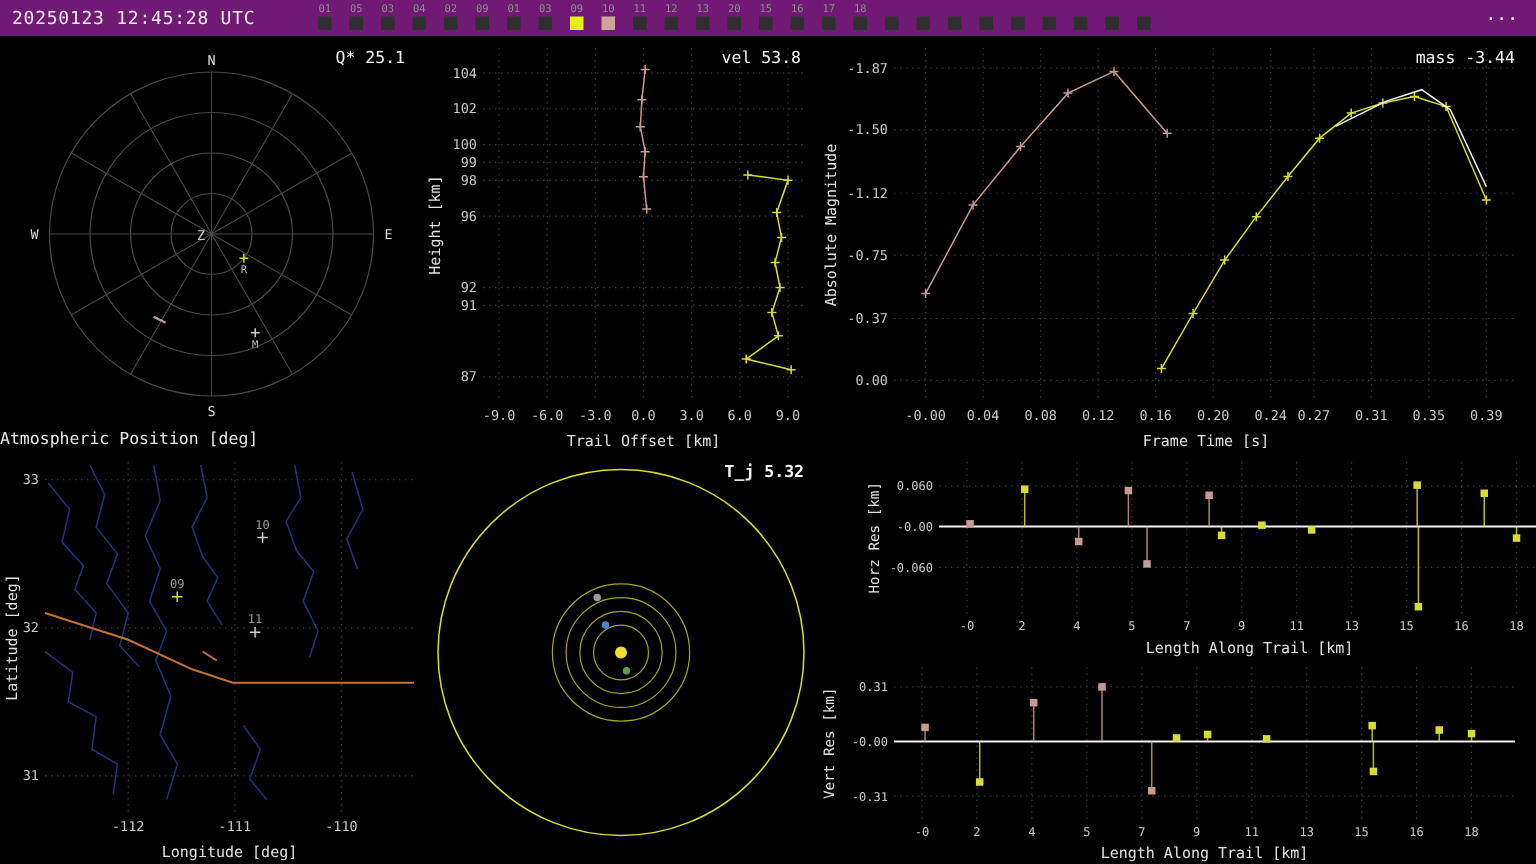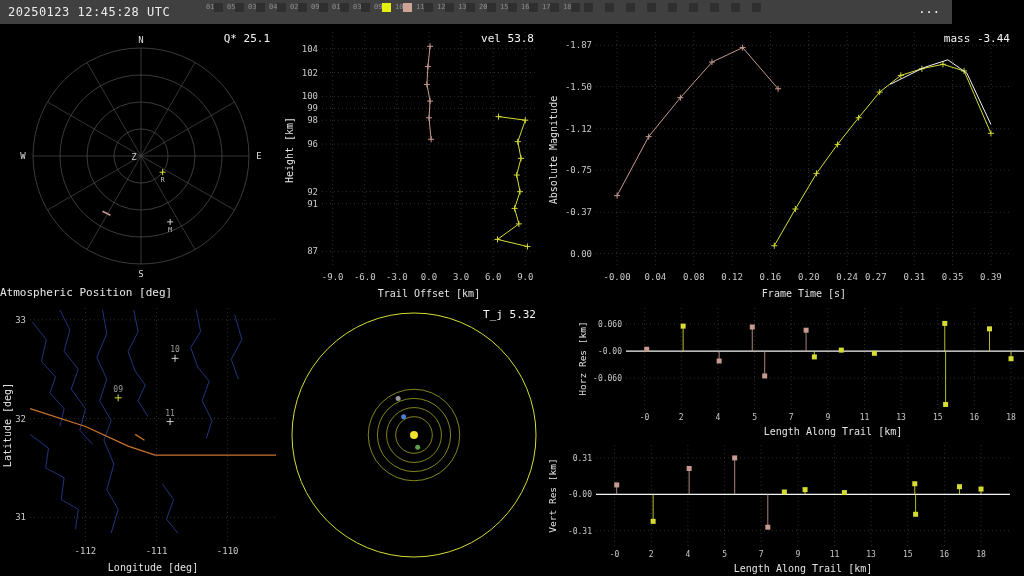--- a/index.html
+++ b/index.html
@@ -1,21 +1,21 @@
 <!DOCTYPE html>
 <html><head>
 <meta charset="utf-8">
 <style>
   html,body{margin:0;padding:0;background:#000;}
   #app{position:relative;width:1024px;height:576px;background:#000;overflow:hidden;
        font-family:"DejaVu Sans Mono","Liberation Mono",monospace;}
-  .topbar{position:absolute;left:0;top:0;width:952px;height:24px;background:#404040;}
+  .topbar{position:absolute;left:0;top:0;width:1024px;height:24px;background:#701a75;}
   .timestamp{position:absolute;left:8px;top:5px;font-size:12px;color:#ececec;letter-spacing:.5px;white-space:pre;}
   .frames{position:absolute;left:206px;top:2px;display:flex;}
-  .frame{width:21px;display:flex;flex-direction:row;align-items:center;cursor:pointer;}
+  .frame{width:21px;display:flex;flex-direction:column;align-items:center;cursor:pointer;}
   .frame-num{font-size:7px;line-height:8px;height:8px;color:#8d8d8d;}
   .frame-box{width:9px;height:9px;margin-top:1px;background:#2f2f2f;}
   .overflow{position:absolute;right:12px;top:2px;font-size:12px;color:#ffffff;cursor:pointer;}
   .panel{position:absolute;background:#000;}
   .panel svg{display:block;}
   .caption{position:absolute;left:0;right:0;bottom:3px;text-align:left;font-size:11px;color:#e8e8e8;}
 </style>
 </head>
 <body>
 
@@ -317,21 +317,21 @@
         <polyline points="135.2,132.4 144.5,138.3" fill="none" stroke="#c8732c" stroke-width="1.3"></polyline>
         <path d="M171.54046242774578 56.354430379746695H178.54046242774578M175.04046242774578 52.854430379746695V59.854430379746695" stroke="#cfcfcf" stroke-width="1" fill="none"></path>
         <text x="175.04046242774578" y="50.354430379746695" fill="#9b9b9b" font-size="8" font-family="DejaVu Sans Mono, monospace" text-anchor="middle">10</text>
         <path d="M114.6618497109821 95.84810126582255H121.6618497109821M118.1618497109821 92.34810126582255V99.34810126582255" stroke="#d6dc34" stroke-width="1" fill="none"></path>
         <text x="118.1618497109821" y="89.84810126582255" fill="#9b9b9b" font-size="8" font-family="DejaVu Sans Mono, monospace" text-anchor="middle">09</text>
         <path d="M166.56358381502852 119.54430379746833H173.56358381502852M170.06358381502852 116.04430379746833V123.04430379746833" stroke="#cfcfcf" stroke-width="1" fill="none"></path>
         <text x="170.06358381502852" y="113.54430379746833" fill="#9b9b9b" font-size="8" font-family="DejaVu Sans Mono, monospace" text-anchor="middle">11</text>
       </svg>
   </div>
 
-  <div class="panel" style="left:282px;top:302px;width:264px;height:274px;">
+  <div class="panel" style="left:282px;top:302px;width:264px;height:274px;font-weight:bold;">
     <svg width="264" height="274">
         <circle cx="132" cy="133" r="122" fill="none" stroke="#d6dc34" stroke-width="1" stroke-opacity="1"></circle>
         <circle cx="132" cy="133" r="45.75" fill="none" stroke="#d6dc34" stroke-width="0.8" stroke-opacity="0.75"></circle>
         <circle cx="132" cy="133" r="36.6" fill="none" stroke="#d6dc34" stroke-width="0.8" stroke-opacity="0.75"></circle>
         <circle cx="132" cy="133" r="27.45" fill="none" stroke="#d6dc34" stroke-width="0.8" stroke-opacity="0.75"></circle>
         <circle cx="132" cy="133" r="18.3" fill="none" stroke="#d6dc34" stroke-width="0.8" stroke-opacity="0.75"></circle>
         <circle cx="132" cy="133" r="4" fill="#f0e02c"></circle>
         <circle cx="121.63" cy="114.7" r="2.5" fill="#4a7fd4"></circle>
         <circle cx="135.66" cy="145.2" r="2.5" fill="#5d9e4a"></circle>
         <circle cx="116.14" cy="96.4" r="2.5" fill="#9a9a9a"></circle>

